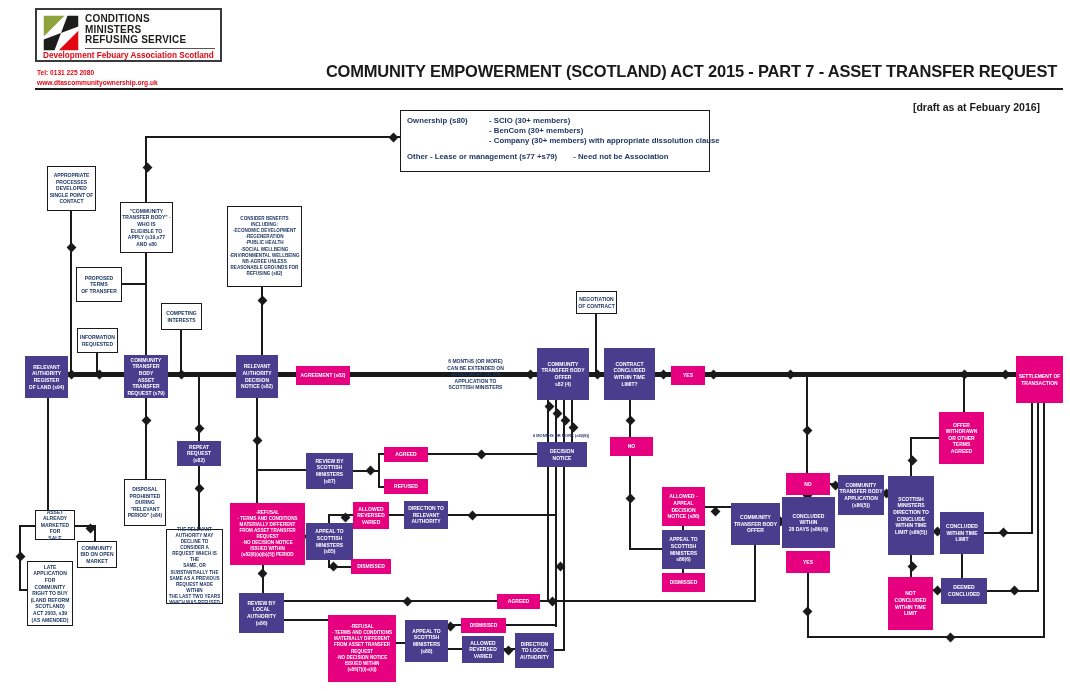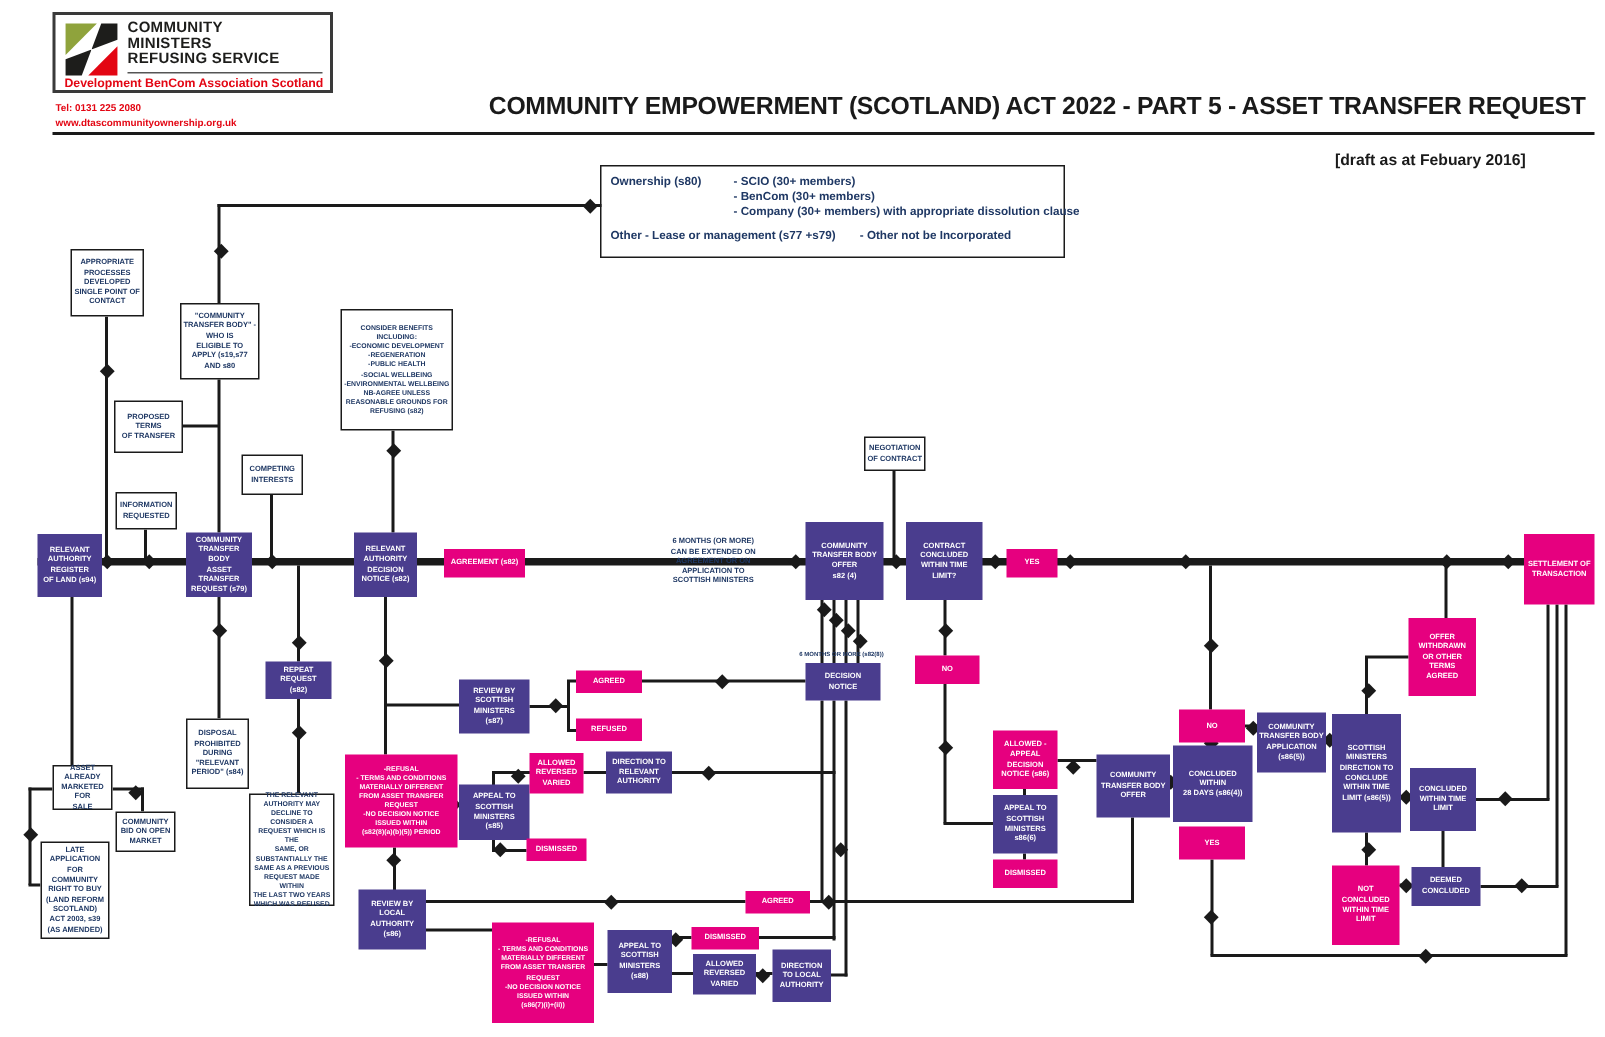--- a/index.html
+++ b/index.html
@@ -12,21 +12,21 @@
   .lm-green{background:var(--green);clip-path:polygon(2% 2%,60% 2%,2% 60%);}
   .lm-black1{background:var(--ink);clip-path:polygon(68% 2%,98% 2%,98% 32%,50% 50%);}
   .lm-black2{background:var(--ink);clip-path:polygon(2% 68%,2% 98%,32% 98%,50% 50%);}
   .lm-red{background:var(--red);clip-path:polygon(98% 44%,98% 98%,44% 98%);}
   .logo-text{position:absolute;left:48px;top:4px;font-weight:bold;font-size:10px;line-height:1.06;color:var(--ink);letter-spacing:.2px;}
   .logo-underline{position:absolute;left:48px;top:38px;width:130px;height:1px;background:#555;}
   .logo-sub{position:absolute;left:6px;top:41px;font-weight:bold;font-size:8.2px;color:var(--red);white-space:nowrap;}
   .contact{position:absolute;left:37px;top:68px;font-weight:bold;font-size:6.6px;color:var(--red);line-height:1.45;}
   .page-title{position:absolute;left:320px;top:62px;width:743px;text-align:center;font-weight:bold;font-size:16.5px;color:#1a1a1a;letter-spacing:-0.2px;white-space:nowrap;}
   .header-rule{position:absolute;left:35px;top:88px;width:1028px;height:2px;background:#1a1a1a;}
-  .draft-note{position:absolute;left:890px;top:101px;width:173px;text-align:left;font-weight:bold;font-size:10.5px;color:#1a1a1a;}
+  .draft-note{position:absolute;left:890px;top:101px;width:173px;text-align:center;font-weight:bold;font-size:10.5px;color:#1a1a1a;}
   
   .info-box{position:absolute;left:400px;top:110px;width:310px;height:62px;border:1.6px solid #1a1a1a;box-sizing:border-box;background:#fff;
             color:var(--navy);font-weight:bold;font-size:7.8px;padding:5px 6px;}
   .info-row{display:flex;white-space:nowrap;}
   .info-label{width:82px;flex:none;}
   .info-items div{line-height:1.3;}
   .info-other{margin-top:6px;display:flex;white-space:nowrap;}
   .info-other-note{margin-left:16px;}
   
   .line{position:absolute;background:#1a1a1a;z-index:1;}
@@ -44,47 +44,47 @@
 <div id="canvas">
 
   <div class="logo-box">
     <div class="logo-mark">
       <div class="lm-green"></div>
         <div class="lm-black1"></div>
         <div class="lm-black2"></div>
         <div class="lm-red"></div>
     </div>
     <div class="logo-text">
-      <div>COMMUNITY</div>
+      <div>CONDITIONS</div>
       <div>MINISTERS</div>
       <div>REFUSING SERVICE</div>
     </div>
     <div class="logo-underline"></div>
-    <div class="logo-sub">Development BenCom Association Scotland</div>
+    <div class="logo-sub">Development Febuary Association Scotland</div>
   </div>
   <div class="contact">
     <div>Tel: 0131 225 2080</div>
     <div>www.dtascommunityownership.org.uk</div>
   </div>
-  <div class="page-title">COMMUNITY EMPOWERMENT (SCOTLAND) ACT 2022 - PART 5 - ASSET TRANSFER REQUEST</div>
+  <div class="page-title">COMMUNITY EMPOWERMENT (SCOTLAND) ACT 2015 - PART 7 - ASSET TRANSFER REQUEST</div>
   <div class="header-rule"></div>
   <div class="draft-note">[draft as at Febuary 2016]</div>
 
   <div class="info-box">
     <div class="info-row">
       <div class="info-label">Ownership (s80)</div>
       <div class="info-items">
         <div>- SCIO (30+ members)</div>
         <div>- BenCom (30+ members)</div>
         <div>- Company (30+ members) with appropriate dissolution clause</div>
       </div>
     </div>
     <div class="info-other">
       <div>Other - Lease or management (s77 +s79)</div>
-      <div class="info-other-note">- Other not be Incorporated</div>
+      <div class="info-other-note">- Need not be Association</div>
     </div>
   </div>
 
   <div id="flow-layer">
       <div class="line" style="left: 25px; top: 372px; width: 1000px; height: 5px;"></div>
       <div class="line" style="left: 145px; top: 136px; width: 256px; height: 2px;"></div>
       <div class="line" style="left: 145px; top: 136px; width: 2px; height: 219px;"></div>
       <div class="line" style="left: 70px; top: 211px; width: 2px; height: 161px;"></div>
       <div class="line" style="left: 122px; top: 283px; width: 24px; height: 2px;"></div>
       <div class="line" style="left: 261px; top: 287px; width: 2px; height: 68px;"></div>

